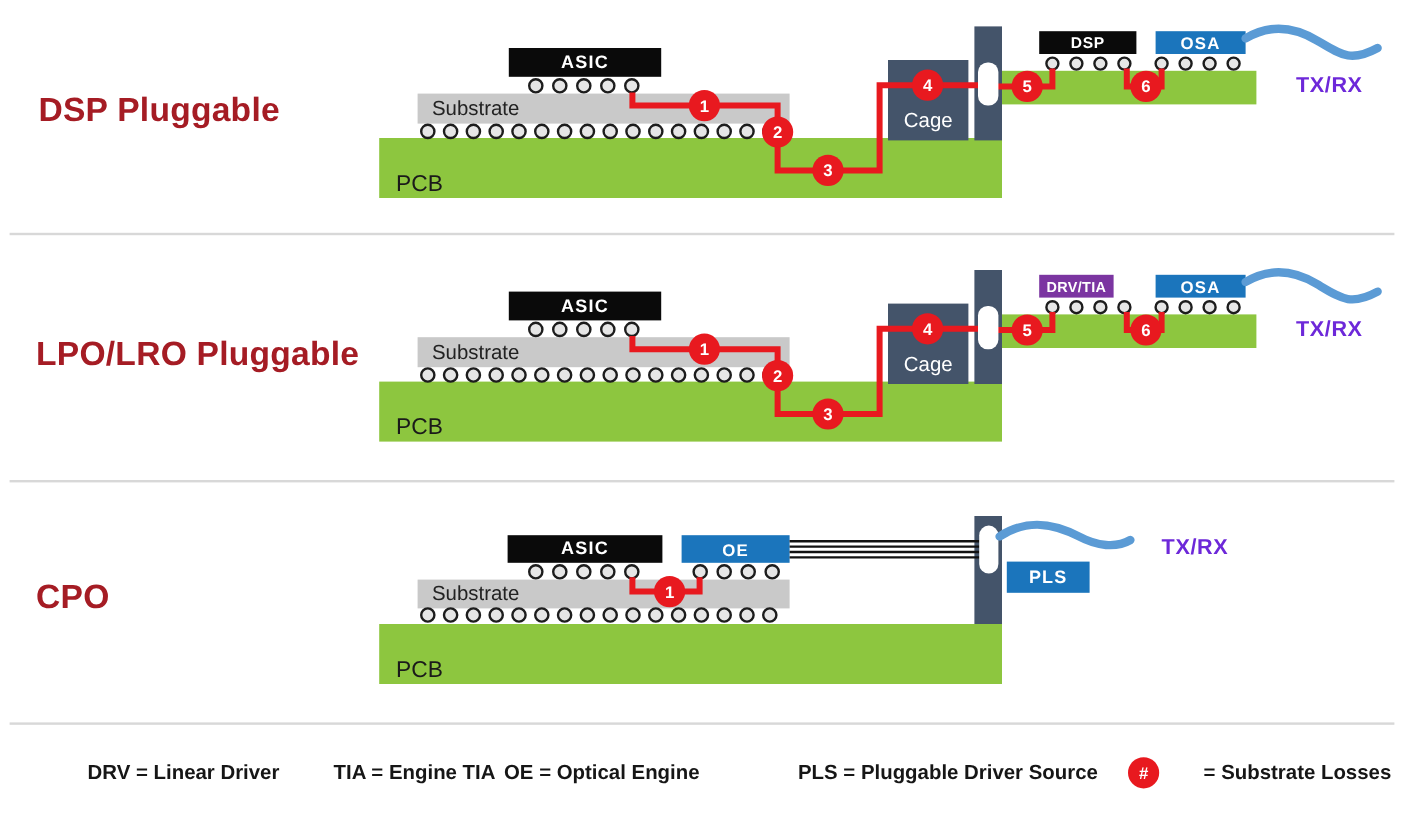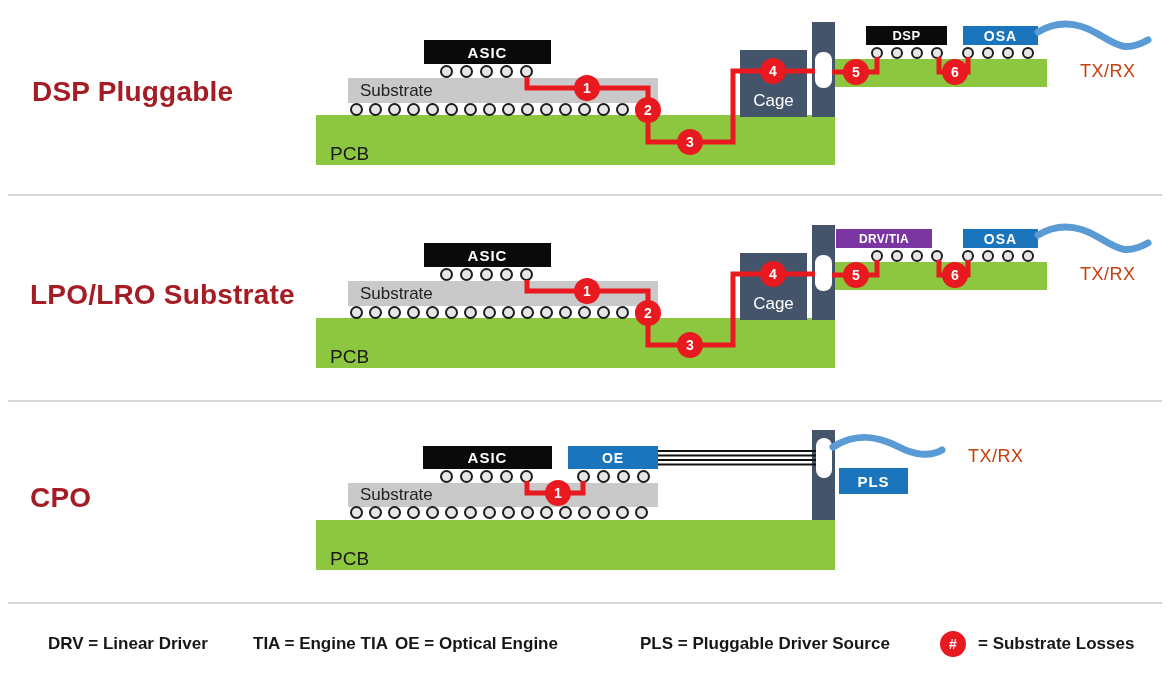--- a/index.html
+++ b/index.html
@@ -11,23 +11,23 @@
   .chip{background:var(--chip-black);color:#fff;font-weight:bold;font-size:15px;display:flex;align-items:center;justify-content:center;letter-spacing:1px;box-sizing:border-box;}
   .chip-sm{font-size:13px;letter-spacing:.5px;}
   .optics{background:var(--optics-blue);color:#fff;font-weight:bold;font-size:14px;display:flex;align-items:center;justify-content:center;letter-spacing:1px;box-sizing:border-box;}
   .purple{background:var(--drvtia-purple);letter-spacing:.3px;font-size:12px;}
   .cage{background:var(--cage-slate);color:#fff;font-size:17px;display:flex;align-items:flex-end;justify-content:center;padding-bottom:6px;box-sizing:border-box;}
   .bar{background:var(--cage-slate);}
   .strip{background:var(--pcb-green);}
   .balls{display:flex;}
   .ball{width:13px;height:13px;border-radius:50%;background:#e6e6e6;border:2px solid #1d1d1d;box-sizing:border-box;flex:none;}
   .balls-sm .ball{width:12px;height:12px;}
-  .txrx{font-weight:normal;font-size:18px;color:#c2410c;letter-spacing:.5px;}
+  .txrx{font-weight:bold;font-size:18px;color:#6d28d9;letter-spacing:.5px;}
   .loss-badge{width:26px;height:26px;border-radius:50%;background:var(--loss-red);color:#fff;font-weight:bold;font-size:14px;display:flex;align-items:center;justify-content:center;z-index:5;}
-  .legend-item{font-weight:bold;font-size:17px;color:#161616;white-space:nowrap;}
+  .legend-item{font-weight:bold;font-size:17px;color:#161616;white-space:nowrap;margin-left:25px;}
   .divider{height:2px;background:var(--divider-gray);}
   svg.overlay{position:absolute;left:0;top:0;pointer-events:none;z-index:4;}
   .red-path{fill:none;stroke:var(--loss-red);stroke-width:5;}
   .slot{fill:#fff;}
   .fiber{fill:none;stroke:var(--fiber-blue);stroke-width:7;stroke-linecap:round;}
   .ribbon{stroke:#111;stroke-width:2;}
 </style>
 </head>
 <body>
 
@@ -89,21 +89,21 @@
     <div class="abs balls balls-sm" style="left:962px;top:47px;gap:8px">
         <span class="ball"></span>
         <span class="ball"></span>
         <span class="ball"></span>
         <span class="ball"></span>
       </div>
     <div class="abs txrx" style="left:1080px;top:61px">TX/RX</div>
   </div>
 
   <div>
-    <div class="abs title" style="left:30px;top:279px">LPO/LRO Substrate</div>
+    <div class="abs title" style="left:30px;top:279px">LPO/LRO Pluggable</div>
     <div class="abs pcb" style="left:316px;top:318px;width:519px;height:50px">
       <span>PCB</span>
     </div>
     <div class="abs substrate" style="left:348px;top:281px;width:310px;height:25px">
       <span>Substrate</span>
     </div>
     <div class="abs balls" style="left:350px;top:306px;gap:6px">
         <span class="ball"></span>
         <span class="ball"></span>
         <span class="ball"></span>
@@ -129,21 +129,21 @@
         <span class="ball"></span>
         <span class="ball"></span>
         <span class="ball"></span>
         <span class="ball"></span>
       </div>
     <div class="abs cage" style="left:740px;top:253px;width:67px;height:67px">
       <span>Cage</span>
     </div>
     <div class="abs bar" style="left:812px;top:225px;width:23px;height:95px"></div>
     <div class="abs strip" style="left:835px;top:262px;width:212px;height:28px"></div>
-    <div class="abs optics purple" style="left:836px;top:229px;width:96px;height:19px">
+    <div class="abs optics purple" style="left:866px;top:229px;width:62px;height:19px">
       <span>DRV/TIA</span>
     </div>
     <div class="abs balls balls-sm" style="left:871px;top:250px;gap:8px">
         <span class="ball"></span>
         <span class="ball"></span>
         <span class="ball"></span>
         <span class="ball"></span>
       </div>
     <div class="abs optics" style="left:963px;top:229px;width:75px;height:19px">
       <span>OSA</span>

